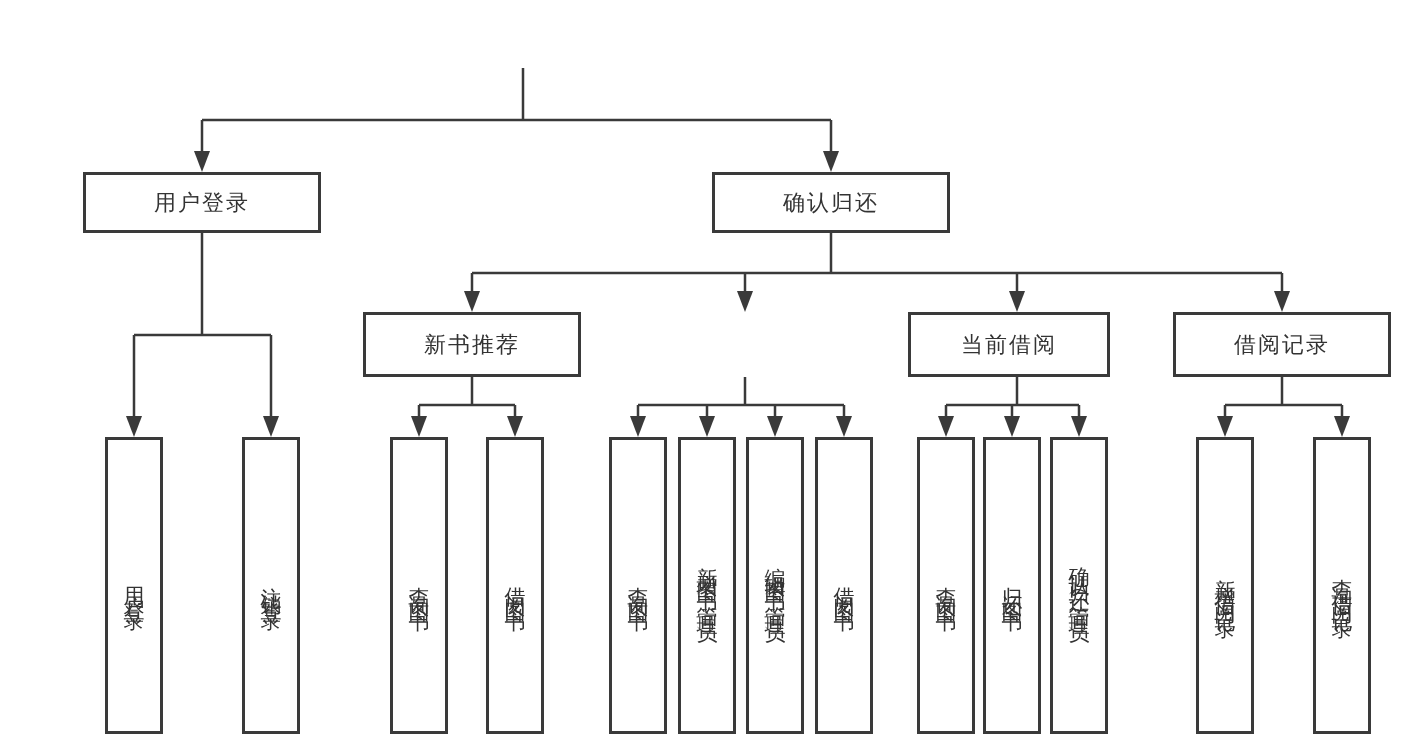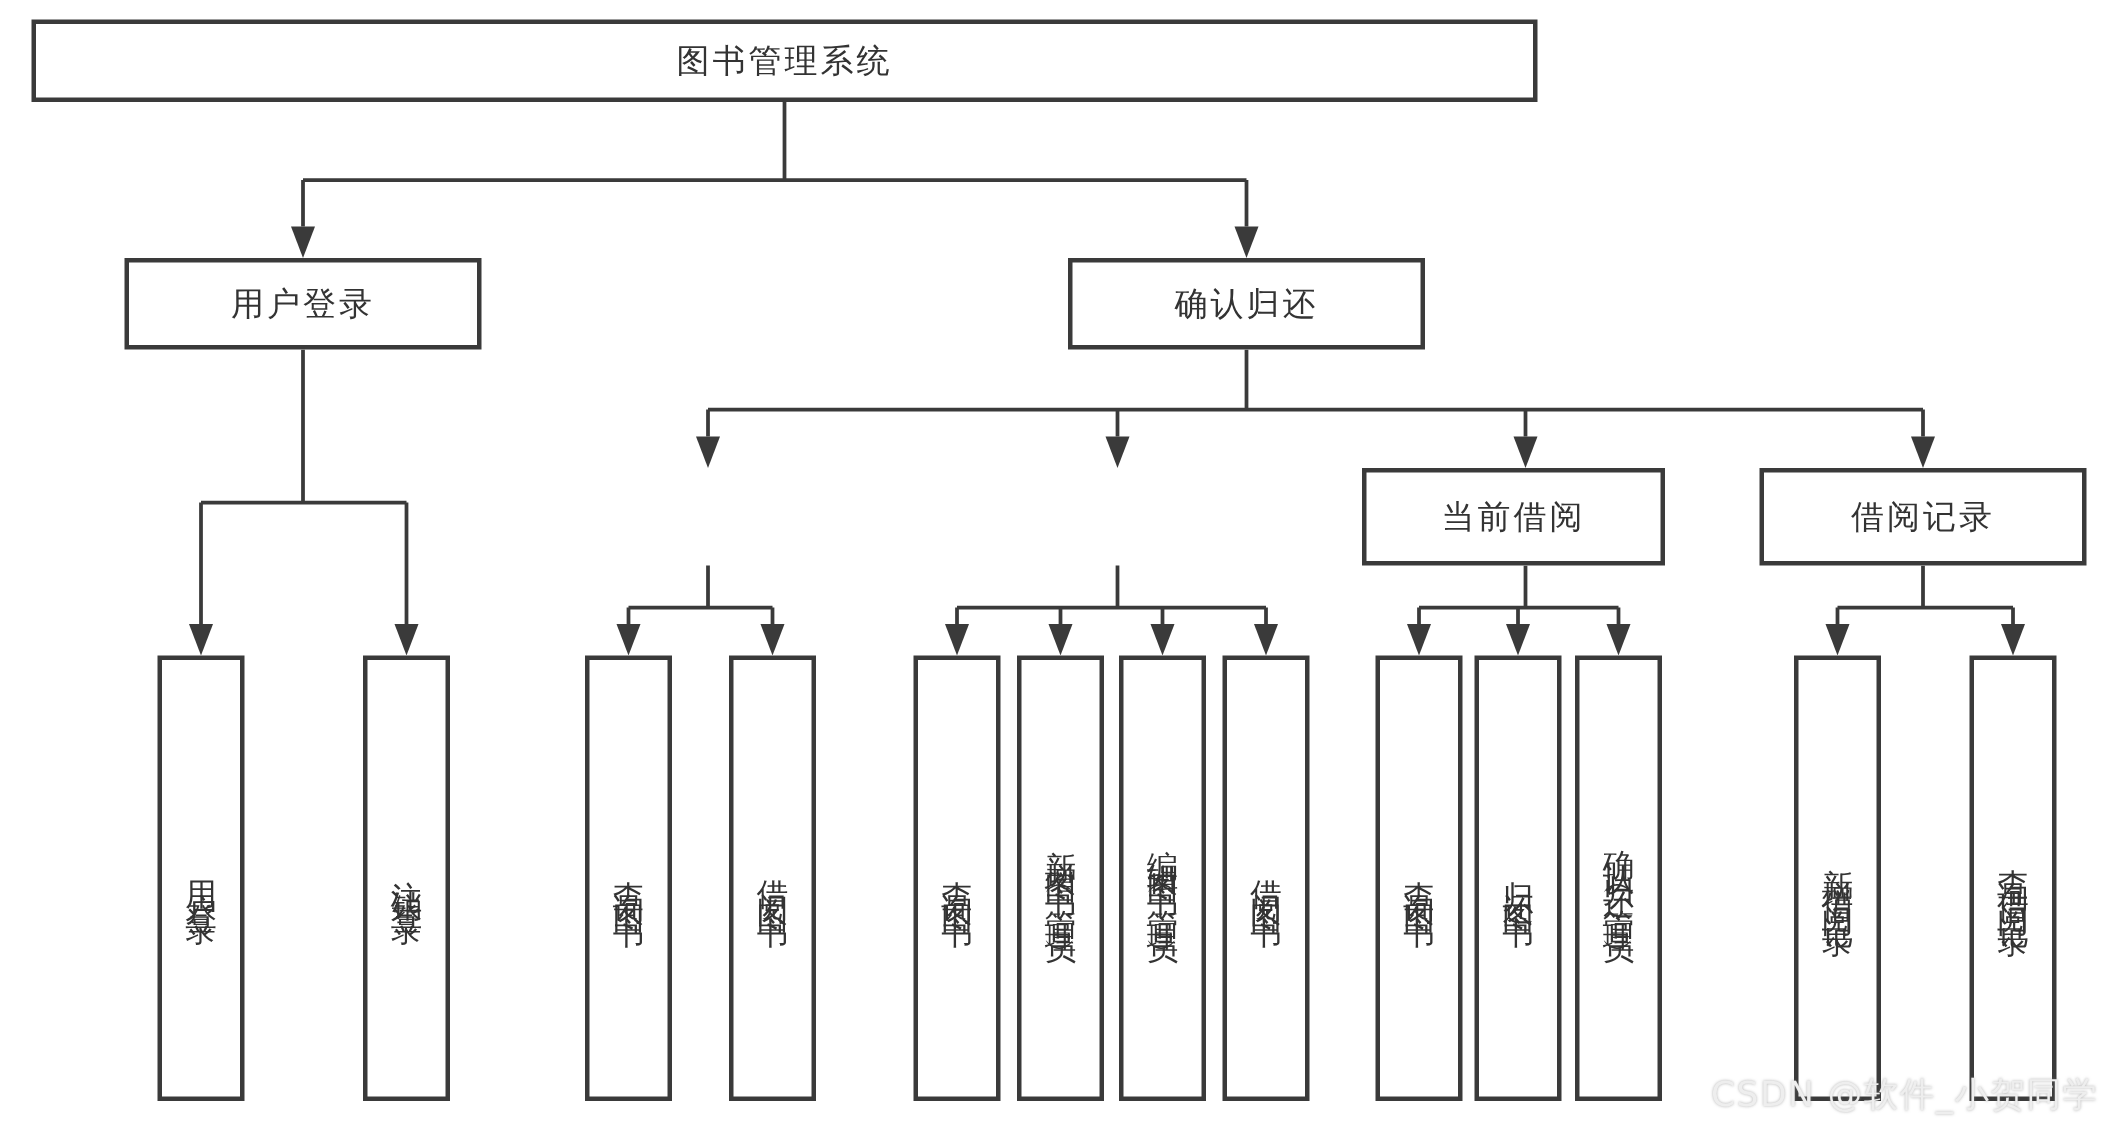--- a/index.html
+++ b/index.html
@@ -72,25 +72,25 @@
       <polygon points="1004,416 1020,416 1012,437"></polygon>
       <polygon points="1071,416 1087,416 1079,437"></polygon>
     </g>
     <g>
       <path d="M1282 377 V405 M1225 405 H1342 M1225 405 V416 M1342 405 V416"></path>
       <polygon points="1217,416 1233,416 1225,437"></polygon>
       <polygon points="1334,416 1350,416 1342,437"></polygon>
     </g>
   </svg>
 
-  <div class="node" style="left:21px;top:13px;width:1004px;height:55px">图书管理系统</div>
 
   <div class="node" style="left:83px;top:172px;width:238px;height:61px">用户登录</div>
   <div class="node" style="left:712px;top:172px;width:238px;height:61px">确认归还</div>
 
+  <div class="node" style="left:363px;top:312px;width:218px;height:65px">新书推荐</div>
   <div class="node" style="left:908px;top:312px;width:202px;height:65px">当前借阅</div>
   <div class="node" style="left:1173px;top:312px;width:218px;height:65px">借阅记录</div>
 
   <div class="node leaf" style="left:105px;top:437px;width:58px;height:297px">用户登录</div>
   <div class="node leaf" style="left:242px;top:437px;width:58px;height:297px">注销登录</div>
 
   <div class="node leaf" style="left:390px;top:437px;width:58px;height:297px">查询图书</div>
   <div class="node leaf" style="left:486px;top:437px;width:58px;height:297px">借阅图书</div>
 
   <div class="node leaf" style="left:609px;top:437px;width:58px;height:297px">查询图书</div>
@@ -98,14 +98,13 @@
   <div class="node leaf" style="left:746px;top:437px;width:58px;height:297px">编辑图书（管理员）</div>
   <div class="node leaf" style="left:815px;top:437px;width:58px;height:297px">借阅图书</div>
 
   <div class="node leaf" style="left:917px;top:437px;width:58px;height:297px">查询图书</div>
   <div class="node leaf" style="left:983px;top:437px;width:58px;height:297px">归还图书</div>
   <div class="node leaf" style="left:1050px;top:437px;width:58px;height:297px">确认归还（管理员）</div>
 
   <div class="node leaf" style="left:1196px;top:437px;width:58px;height:297px">新增借阅记录</div>
   <div class="node leaf" style="left:1313px;top:437px;width:58px;height:297px">查询借阅记录</div>
 
-  <div class="watermark">CSDN @软件_小贺同学</div>
 </div>
 
 </body></html>

